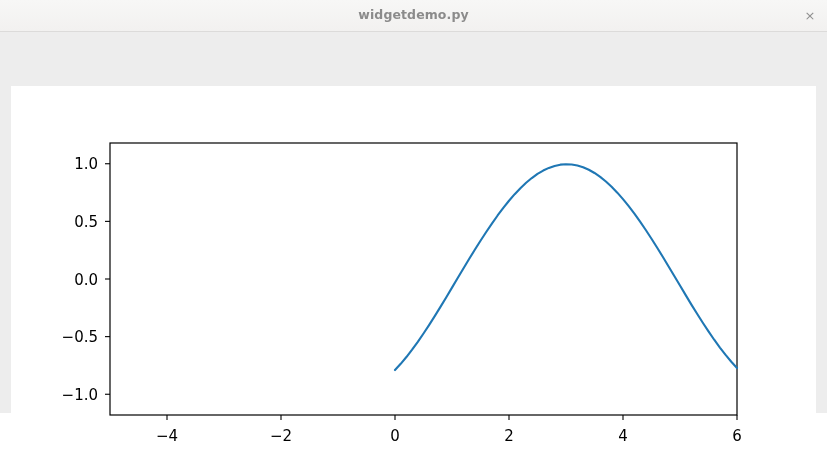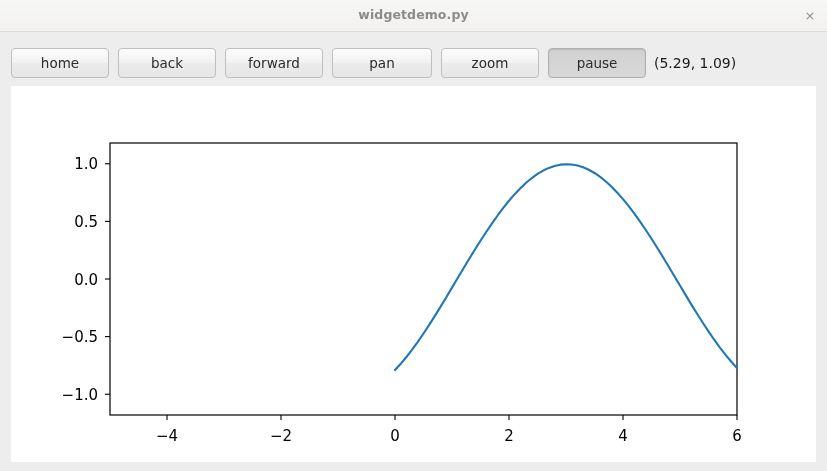--- a/index.html
+++ b/index.html
@@ -12,21 +12,21 @@
     height: 471px;
     overflow: hidden;
     font-family: "DejaVu Sans", sans-serif;
     -webkit-font-smoothing: antialiased;
   }
 
   
   #window {
     position: relative;
     width: 827px;
-    height: 471px;
+    height: 413px;
     background: #ededed;
     box-sizing: border-box;
   }
 
   
   #titlebar {
     position: absolute;
     left: 0; top: 0;
     width: 827px;
     height: 32px;
@@ -137,31 +137,20 @@
 </head>
 <body>
 
 <div id="window">
 
   <div id="titlebar">
     <div id="title-text">widgetdemo.py</div>
     <div id="close-btn">×</div>
   </div>
 
-  <div id="toolbar">
-    <div id="toolbar-buttons">
-        <div class="tb-btn" style="left: 11px; width: 98px;">home</div>
-        <div class="tb-btn" style="left: 118px; width: 98px;">back</div>
-        <div class="tb-btn" style="left: 225px; width: 98px;">forward</div>
-        <div class="tb-btn" style="left: 332px; width: 100px;">pan</div>
-        <div class="tb-btn" style="left: 441px; width: 98px;">zoom</div>
-        <div class="tb-btn active" style="left: 548px; width: 98px;">pause</div>
-      </div>
-    <div id="coord-readout">(5.29, 1.09)</div>
-  </div>
 
   <div id="figure-canvas">
     <svg id="plot-svg" width="805" height="376" viewBox="0 0 805 376">
       <g id="plot-content">
           <rect x="99" y="57" width="627" height="272" class="axis-line"></rect>
           <line x1="156" y1="329" x2="156" y2="334" class="tick-mark"></line>
           <text x="156" y="355" class="tick-label tick-label-x">−4</text>
           <line x1="270" y1="329" x2="270" y2="334" class="tick-mark"></line>
           <text x="270" y="355" class="tick-label tick-label-x">−2</text>
           <line x1="384" y1="329" x2="384" y2="334" class="tick-mark"></line>

